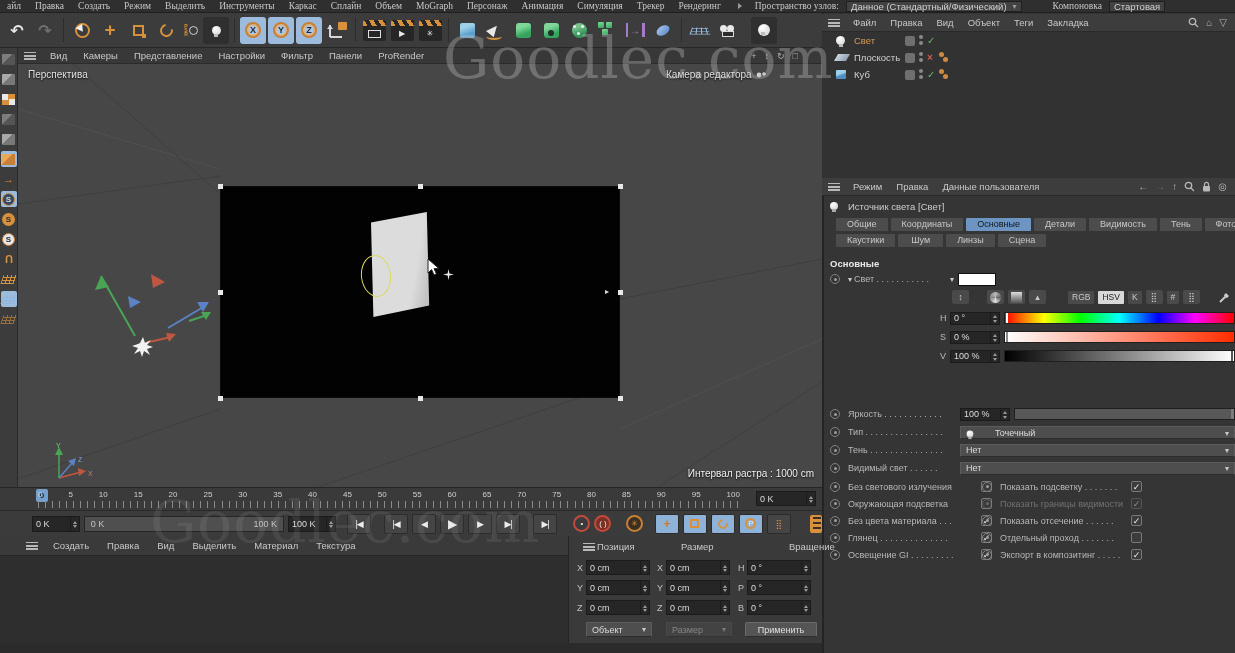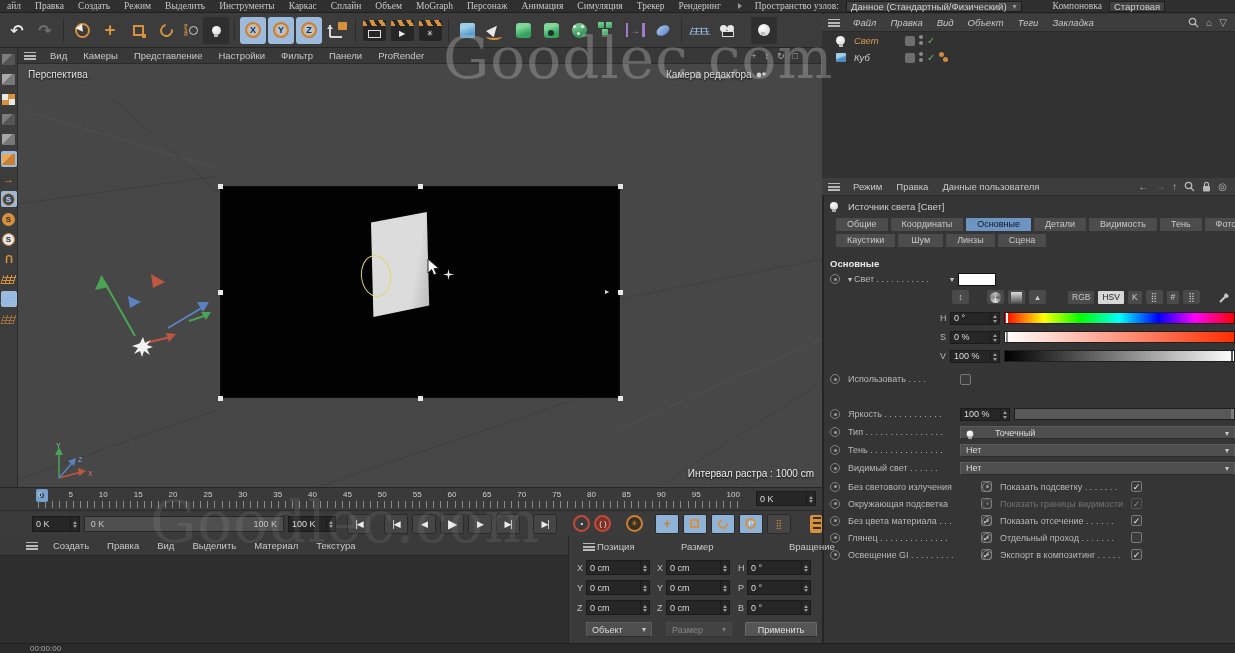--- a/index.html
+++ b/index.html
@@ -93,21 +93,21 @@
   .handle{position:absolute;width:5px;height:5px;background:#e8e8e8;}
   #plane3d{left:352px;top:147px;width:60px;height:105px;background:linear-gradient(100deg,#dcdcdc 70%,#b5b5b5 100%);
     clip-path:polygon(0% 10%,93% 0%,97% 89%,4% 100%);}
   #lightring{left:342px;top:190px;width:30px;height:42px;border:1px solid #ddd960;border-radius:50%;transform:rotate(-7deg);}
 
   
   #rightbg{left:822px;top:13px;width:413px;height:640px;background:#353535;border-left:2px solid #242424;}
   .pmenu{display:flex;align-items:center;height:18px;background:#3d3d3d;border-bottom:1px solid #2a2a2a;font-size:9.5px;}
   .pmenu .mi{padding:0 7px;}
   .pm-icons{margin-left:auto;display:flex;align-items:center;gap:7px;padding-right:8px;color:#b8b8b8;font-size:10px;}
-  #om{left:822px;top:14px;width:413px;height:164px;font-style:italic;}
+  #om{left:822px;top:14px;width:413px;height:164px;}
   #omlist{position:absolute;left:0;top:18px;width:413px;height:146px;background:#323232;}
   .omrow{position:relative;height:17px;display:flex;align-items:center;font-size:9.5px;color:#d2d2d2;}
   .omrow .nm{position:absolute;left:32px;}
   .omrow .tgl{position:absolute;left:83px;width:10px;height:10px;background:#6f6f6f;border-radius:2px;}
   .omrow .dd{position:absolute;left:97px;width:4px;height:4px;border-radius:50%;background:#8a8a8a;box-shadow:0 6px 0 #8a8a8a;top:3px;}
   .omrow .st{position:absolute;left:105px;font-size:10px;font-weight:bold;}
   .omrow .tags{position:absolute;left:117px;top:3px;width:5px;height:5px;border-radius:50%;background:#d08a3f;box-shadow:4px 5px 0 #d08a3f;}
   .ob-ic{position:absolute;left:14px;}
   .plane-ic{width:12px;height:7px;background:linear-gradient(100deg,#cdd6e0,#8fa0b0);transform:skewX(-30deg);}
   .cube-ic{width:10px;height:9px;background:linear-gradient(160deg,#9fd0ea 40%,#4f8fc0 60%);border-radius:1px;}
@@ -520,20 +520,28 @@
     </div>
     <div id="omlist">
       <div class="omrow">
         <span class="ob-ic bulb" style="width:9px;height:9px;"></span>
         <span class="nm" style="color:#d79b51;">Свет</span>
         <span class="tgl"></span>
         <span class="dd"></span>
         <span class="st ok-g">✓</span>
       </div>
       <div class="omrow">
+        <span class="ob-ic plane-ic"></span>
+        <span class="nm">Плоскость</span>
+        <span class="tgl"></span>
+        <span class="dd"></span>
+        <span class="st no-r">×</span>
+        <span class="tags"></span>
+      </div>
+      <div class="omrow">
         <span class="ob-ic cube-ic"></span>
         <span class="nm">Куб</span>
         <span class="tgl"></span>
         <span class="dd"></span>
         <span class="st ok-g">✓</span>
         <span class="tags"></span>
       </div>
     </div>
   </div>
 
@@ -650,25 +658,20 @@
           <span class="spin">
             <i></i>
             <i></i>
           </span>
         </span>
       <span class="bar" style="flex:1;margin:0 0 0 4px;background:linear-gradient(90deg,#000,#fff);">
         <i style="position:absolute;right:1px;top:0;width:2px;height:100%;background:#fff;border:1px solid #555;"></i>
       </span>
     </div>
 
-    <div class="arow" style="top:194px;">
-      <span class="radio"></span>
-      <span class="alabel" style="width:112px;">Использовать . . . .</span>
-      <span class="cb"></span>
-    </div>
     <div class="arow" style="top:229px;">
       <span class="radio"></span>
       <span class="alabel" style="width:112px;">Яркость . . . . . . . . . . . .</span>
       <span class="field" style="width:50px;">
           <span class="val">100 %</span>
           <span class="spin">
             <i></i>
             <i></i>
           </span>
         </span>
@@ -952,20 +955,17 @@
       <span>Объект</span>
       <span class="chev">▾</span>
     </span>
     <span class="drop cdrop dim" style="left:97px;top:86px;">
       <span>Размер</span>
       <span class="chev">▾</span>
     </span>
     <span class="applybtn" style="left:176px;top:86px;">Применить</span>
   </div>
 
-  <div id="statusbar" class="abs">
-    <span class="tc">00:00:00</span>
-  </div>
 
   <div id="wm-top" class="wm">Goodlec.com</div>
   <div id="wm-bot" class="wm">Goodlec.com</div>
 
 </div>
 
 </body></html>

